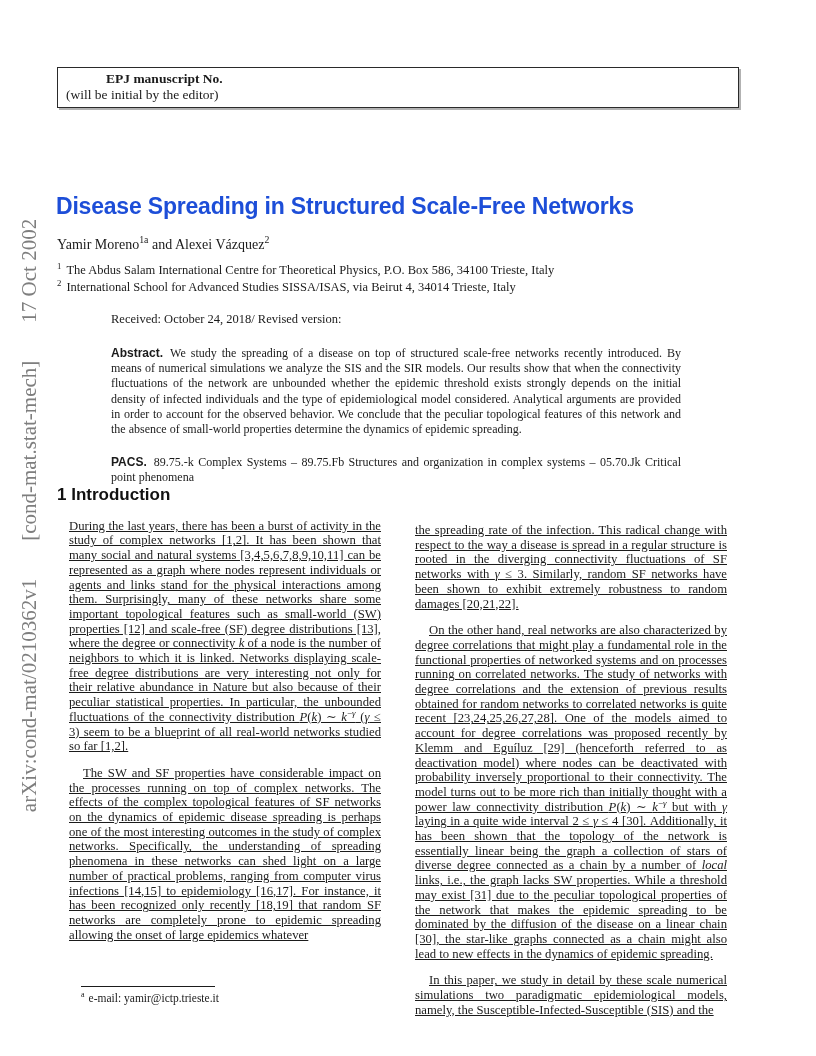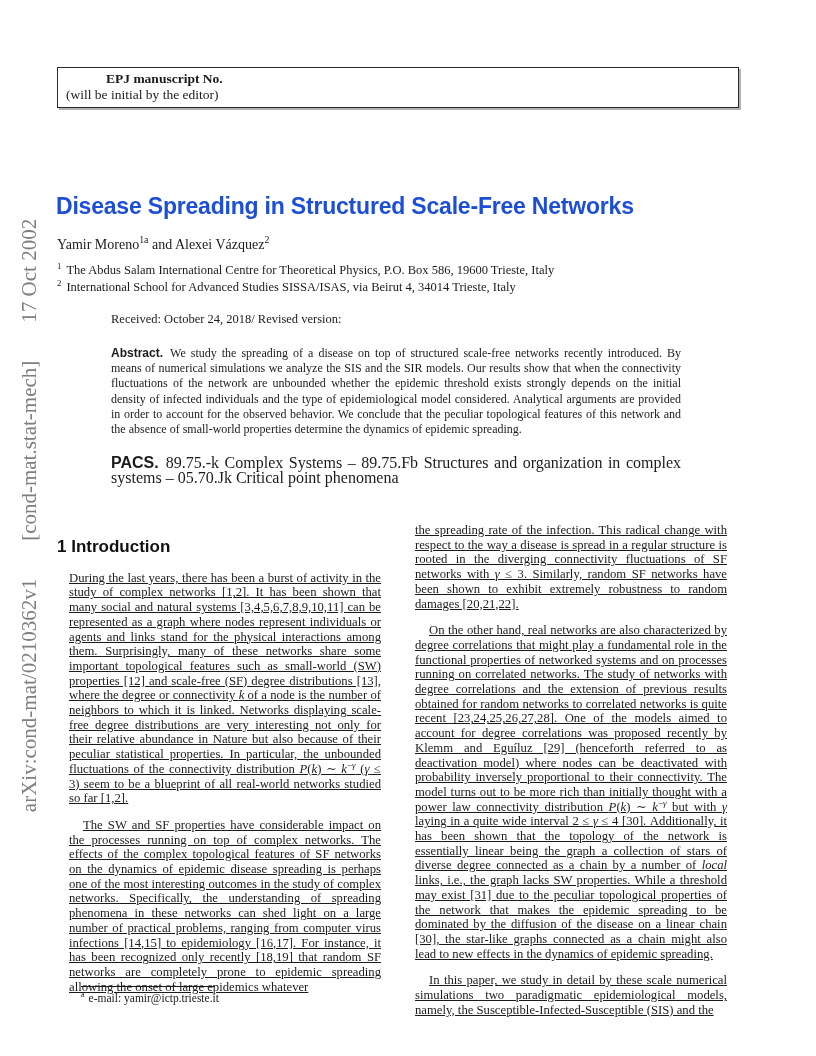--- a/index.html
+++ b/index.html
@@ -79,21 +79,21 @@
     left:111px;top:346px;
     width:570px;
     font-size:12px;
     line-height:15.2px;
     text-align:justify;
   }
   .pacs{
     position:absolute;
     left:111px;top:455px;
     width:570px;
-    font-size:16px;
+    font-size:12px;
     line-height:15.2px;
     text-align:justify;
   }
   .sans-label{
     font-family:"Liberation Sans","DejaVu Sans",sans-serif;
     font-weight:bold;
     margin-right:7px;
   }
   
   .section-heading{
@@ -103,21 +103,21 @@
     font-size:17px;
     color:#111;
   }
   .col{
     position:absolute;
     width:336px;
     font-size:12.7px;
     line-height:14.7px;
     text-align:justify;
   }
-  .col-left{left:57px;top:540px;height:470px;overflow:hidden;}
+  .col-left{left:57px;top:488px;height:470px;overflow:hidden;}
   .col-right{left:403px;top:511px;height:520px;overflow:hidden;}
   .col p{margin:12px;text-decoration:underline;}
   .col p.indent{text-indent:14px;}
   
   .footnote{
     position:absolute;
     left:57px;top:986px;
     width:336px;
     font-size:11.5px;
     margin-left:24px;
@@ -143,21 +143,21 @@
   <div class="header-box">
     <div class="hb-bold">EPJ manuscript No.</div>
     <div>(will be initial by the editor)</div>
   </div>
 
   <h1 class="title">Disease Spreading in Structured Scale-Free Networks</h1>
 
   <div class="authors">Yamir Moreno<sup>1a</sup> and Alexei Vázquez<sup>2</sup></div>
 
   <ul class="affiliations">
-    <li><sup>1</sup><span>The Abdus Salam International Centre for Theoretical Physics, P.O. Box 586, 19600 Trieste, Italy</span></li>
+    <li><sup>1</sup><span>The Abdus Salam International Centre for Theoretical Physics, P.O. Box 586, 34100 Trieste, Italy</span></li>
     <li><sup>2</sup><span>International School for Advanced Studies SISSA/ISAS, via Beirut 4, 34014 Trieste, Italy</span></li>
   </ul>
 
   <div class="received">Received: October 24, 2018/ Revised version:</div>
 
   <div class="abstract">
     <span class="sans-label">Abstract.</span><span>We study the spreading of a disease on top of structured scale-free networks recently introduced. By means of numerical simulations we analyze the SIS and the SIR models. Our results show that when the connectivity fluctuations of the network are unbounded whether the epidemic threshold exists strongly depends on the initial density of infected individuals and the type of epidemiological model considered. Analytical arguments are provided in order to account for the observed behavior. We conclude that the peculiar topological features of this network and the absence of small-world properties determine the dynamics of epidemic spreading.</span>
   </div>
 
   <div class="pacs">

